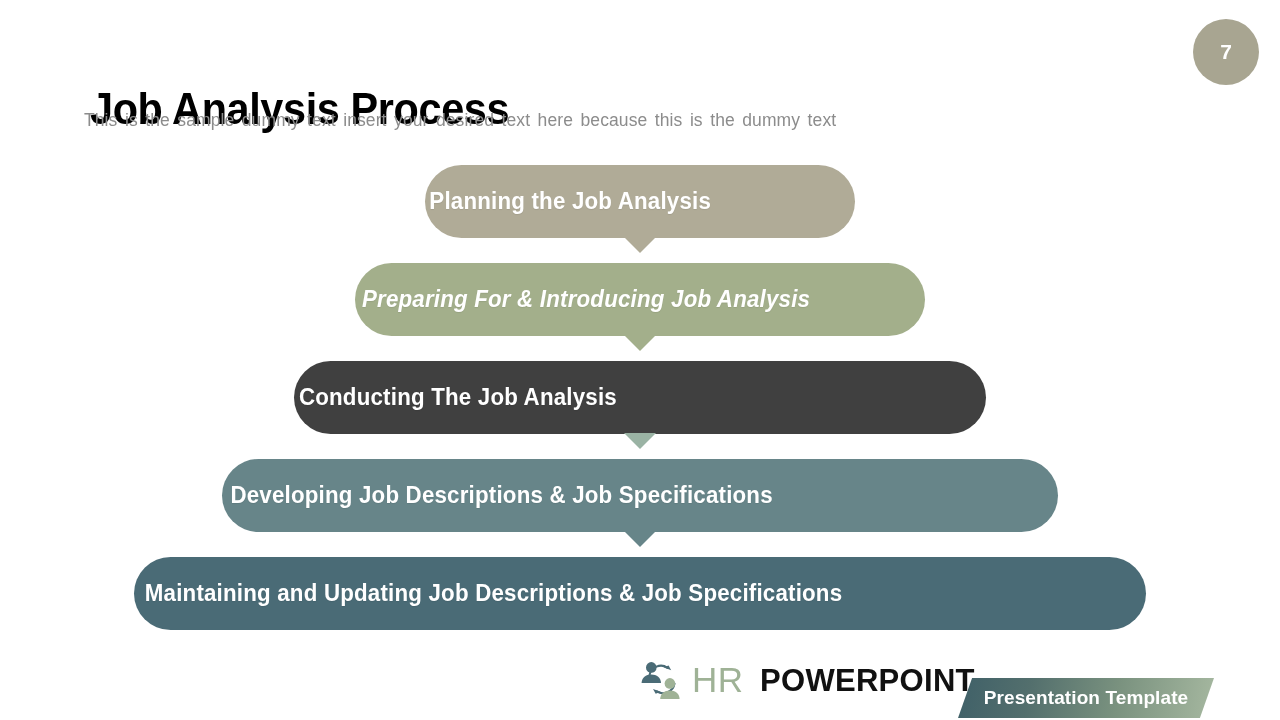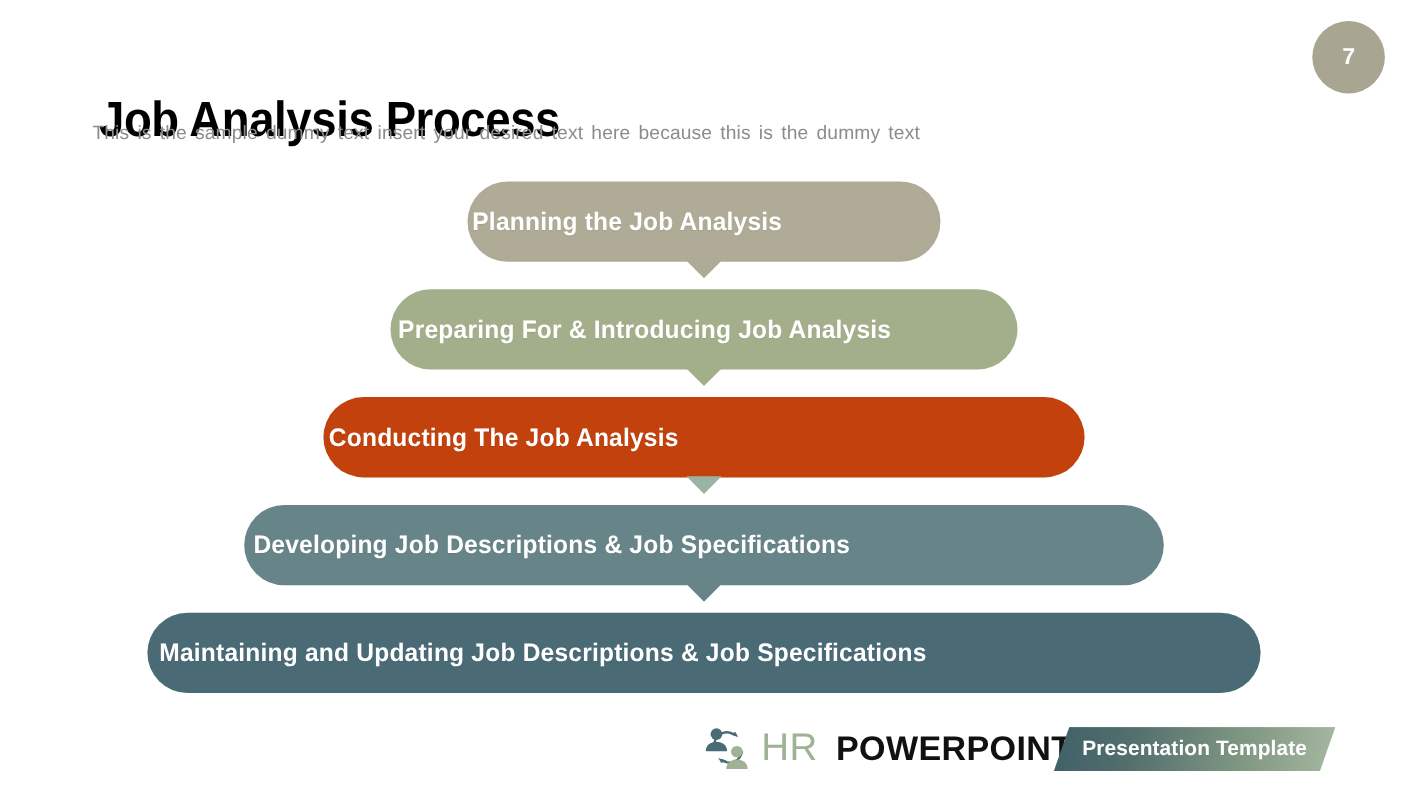--- a/index.html
+++ b/index.html
@@ -145,21 +145,21 @@
     top: 3px;
     font-size: 31px;
     font-weight: bold;
     color: #111111;
     letter-spacing: 0.3px;
     line-height: 46px;
   }
   .tmpl-banner {
     position: absolute;
     left: 322px;
-    top: 6px;
+    top: 23px;
     width: 256px;
     height: 40px;
     background: linear-gradient(100deg, #3f6068 0%, #536f6d 28%, #7a927f 62%, #a6b8a0 100%);
     clip-path: polygon(5.5% 0, 100% 0, 94.5% 100%, 0% 100%);
     display: flex;
     align-items: center;
     justify-content: center;
   }
   .tmpl-text {
     color: #ffffff;
@@ -183,27 +183,27 @@
   </div>
 
   <div id="funnel">
       <div class="funnel-row" style="top: 165px; width: 430px; height: 73px;">
         <div class="funnel-bar" style="background: rgb(176, 171, 151); color: rgb(176, 171, 151);">
           <span class="funnel-label">Planning the Job Analysis</span>
           <span class="funnel-notch"></span>
         </div>
       </div>
       <div class="funnel-row" style="top: 263px; width: 570px; height: 73px;">
-        <div class="funnel-bar" style="background: rgb(163, 175, 139); color: rgb(163, 175, 139);">
+        <div class="funnel-bar" style="background: rgb(163, 175, 139); color: rgb(163, 175, 139); font-style: italic;">
           <span class="funnel-label">Preparing For &amp; Introducing Job Analysis</span>
           <span class="funnel-notch"></span>
         </div>
       </div>
       <div class="funnel-row" style="top: 361px; width: 692px; height: 73px;">
-        <div class="funnel-bar" style="background: #c2410c; color: rgb(154, 179, 164);">
+        <div class="funnel-bar" style="background: #404040; color: rgb(154, 179, 164);">
           <span class="funnel-label">Conducting The Job Analysis</span>
           <span class="funnel-notch"></span>
         </div>
       </div>
       <div class="funnel-row" style="top: 557px; width: 1012px; height: 73px;">
         <div class="funnel-bar" style="background: rgb(74, 107, 118); color: rgb(74, 107, 118);">
           <span class="funnel-label">Maintaining and Updating Job Descriptions &amp; Job Specifications</span>
         </div>
       </div>
       <div class="funnel-row" style="top: 459px; width: 836px; height: 73px;">

